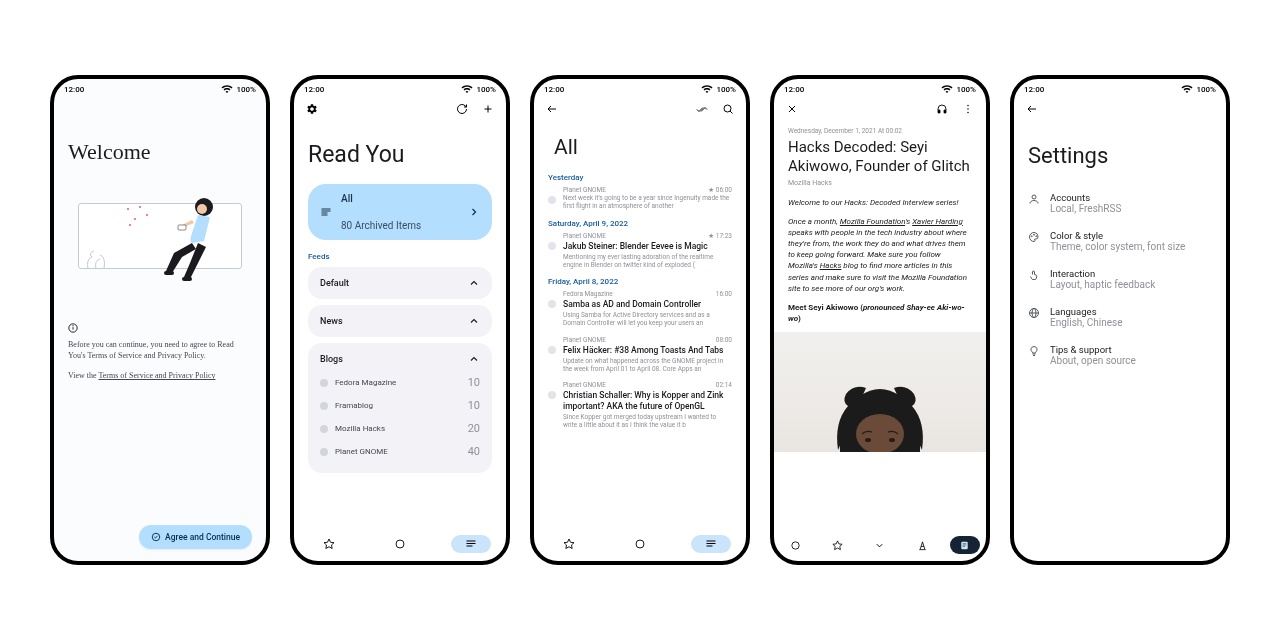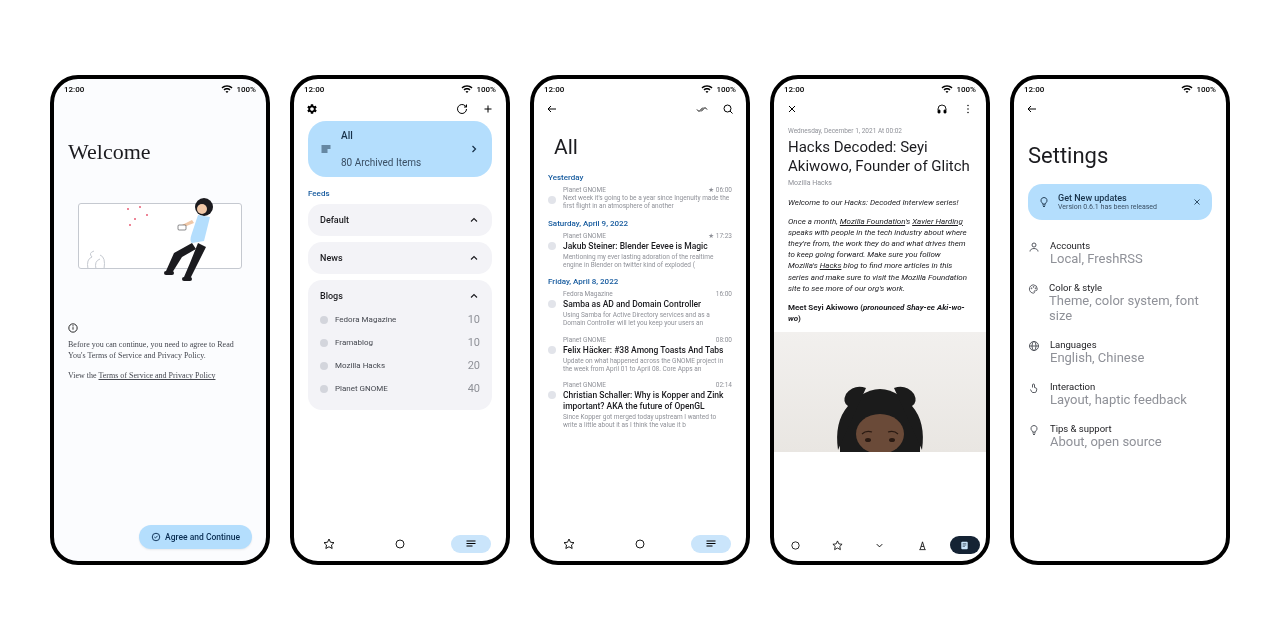--- a/index.html
+++ b/index.html
@@ -213,21 +213,21 @@
   .update-card .sub { font-size: 7px; color: #3a4f64; }
   .update-card .close { width: 10px; height: 10px; }
   .settings-item {
     display: flex;
     gap: 10px;
     align-items: flex-start;
     padding: 8px 0;
   }
   .settings-item .icon { width: 12px; height: 12px; margin-top: 1px; color: #44474f; }
   .settings-item .title { font-size: 9.5px; color: #1b1b1f; }
-  .settings-item .sub { font-size: 13px; color: #8f9198; }
+  .settings-item .sub { font-size: 10px; color: #8f9198; }
 </style>
 </head>
 <body>
 
 <div class="phone light-bg p1">
   <div class="statusbar">
     <span>12:00</span>
     <span class="right">
       <span class="icon">
           <svg viewBox="0 0 24 24" fill="currentColor">
@@ -316,20 +316,21 @@
         </span>
       <span class="icon">
           <svg viewBox="0 0 24 24" fill="none" stroke="currentColor" stroke-width="2">
             <line x1="12" y1="5" x2="12" y2="19"></line>
             <line x1="5" y1="12" x2="19" y2="12"></line>
           </svg>
         </span>
     </div>
   </div>
   <div class="content">
+    <h1>Read You</h1>
     <div class="all-card">
       <span class="icon">
           <svg viewBox="0 0 24 24" fill="currentColor">
             <path d="M3 5h18v2H3zm0 4h18v2H3zm0 4h12v2H3zm0 4h12v2H3z"></path>
           </svg>
         </span>
       <div class="txt">
         <div class="title">All</div>
         <div class="sub">80 Archived Items</div>
       </div>
@@ -665,37 +666,20 @@
       <span class="icon">
           <svg viewBox="0 0 24 24" fill="none" stroke="currentColor" stroke-width="2">
             <line x1="20" y1="12" x2="4" y2="12"></line>
             <polyline points="10 18 4 12 10 6"></polyline>
           </svg>
         </span>
     </div>
   </div>
   <div class="content">
     <h1>Settings</h1>
-    <div class="update-card">
-      <span class="icon">
-          <svg viewBox="0 0 24 24" fill="none" stroke="currentColor" stroke-width="1.8">
-            <path d="M9 18h6M10 21h4M12 3a6 6 0 0 0-4 10.5c.7.8 1 1.5 1 2.5h6c0-1 .3-1.7 1-2.5A6 6 0 0 0 12 3z"></path>
-          </svg>
-        </span>
-      <div class="txt">
-        <div class="title">Get New updates</div>
-        <div class="sub">Version 0.6.1 has been released</div>
-      </div>
-      <span class="icon close">
-          <svg viewBox="0 0 24 24" fill="none" stroke="currentColor" stroke-width="2">
-            <line x1="6" y1="6" x2="18" y2="18"></line>
-            <line x1="18" y1="6" x2="6" y2="18"></line>
-          </svg>
-        </span>
-    </div>
     <div id="settings-container">
         <div class="settings-item">
           <span class="icon">
             <svg viewBox="0 0 24 24" fill="none" stroke="currentColor" stroke-width="1.8">
               <circle cx="12" cy="8" r="4"></circle>
               <path d="M4 21c0-4 4-6 8-6s8 2 8 6"></path>
             </svg>
           </span>
     <div>
             <div class="title">Accounts</div>
@@ -712,39 +696,39 @@
             </svg>
           </span>
     <div>
             <div class="title">Color &amp; style</div>
     <div class="sub">Theme, color system, font size</div>
           </div>
         </div>
         <div class="settings-item">
           <span class="icon">
             <svg viewBox="0 0 24 24" fill="none" stroke="currentColor" stroke-width="1.8">
+              <path d="M9 11V6a2 2 0 1 1 4 0v5l3 1c1 .3 1.7 1.3 1.5 2.4l-.8 4a3 3 0 0 1-3 2.6H10a3 3 0 0 1-2.6-1.5L5 15"></path>
+            </svg>
+          </span>
+    <div>
+            <div class="title">Interaction</div>
+    <div class="sub">Layout, haptic feedback</div>
+          </div>
+        </div>
+        <div class="settings-item">
+          <span class="icon">
+            <svg viewBox="0 0 24 24" fill="none" stroke="currentColor" stroke-width="1.8">
               <circle cx="12" cy="12" r="9"></circle>
               <ellipse cx="12" cy="12" rx="4" ry="9"></ellipse>
               <line x1="3" y1="12" x2="21" y2="12"></line>
             </svg>
           </span>
     <div>
             <div class="title">Languages</div>
     <div class="sub">English, Chinese</div>
-          </div>
-        </div>
-        <div class="settings-item">
-          <span class="icon">
-            <svg viewBox="0 0 24 24" fill="none" stroke="currentColor" stroke-width="1.8">
-              <path d="M9 11V6a2 2 0 1 1 4 0v5l3 1c1 .3 1.7 1.3 1.5 2.4l-.8 4a3 3 0 0 1-3 2.6H10a3 3 0 0 1-2.6-1.5L5 15"></path>
-            </svg>
-          </span>
-    <div>
-            <div class="title">Interaction</div>
-    <div class="sub">Layout, haptic feedback</div>
           </div>
         </div>
         <div class="settings-item">
           <span class="icon">
             <svg viewBox="0 0 24 24" fill="none" stroke="currentColor" stroke-width="1.8">
               <path d="M9 18h6M10 21h4M12 3a6 6 0 0 0-4 10.5c.7.8 1 1.5 1 2.5h6c0-1 .3-1.7 1-2.5A6 6 0 0 0 12 3z"></path>
             </svg>
           </span>
     <div>
             <div class="title">Tips &amp; support</div>

